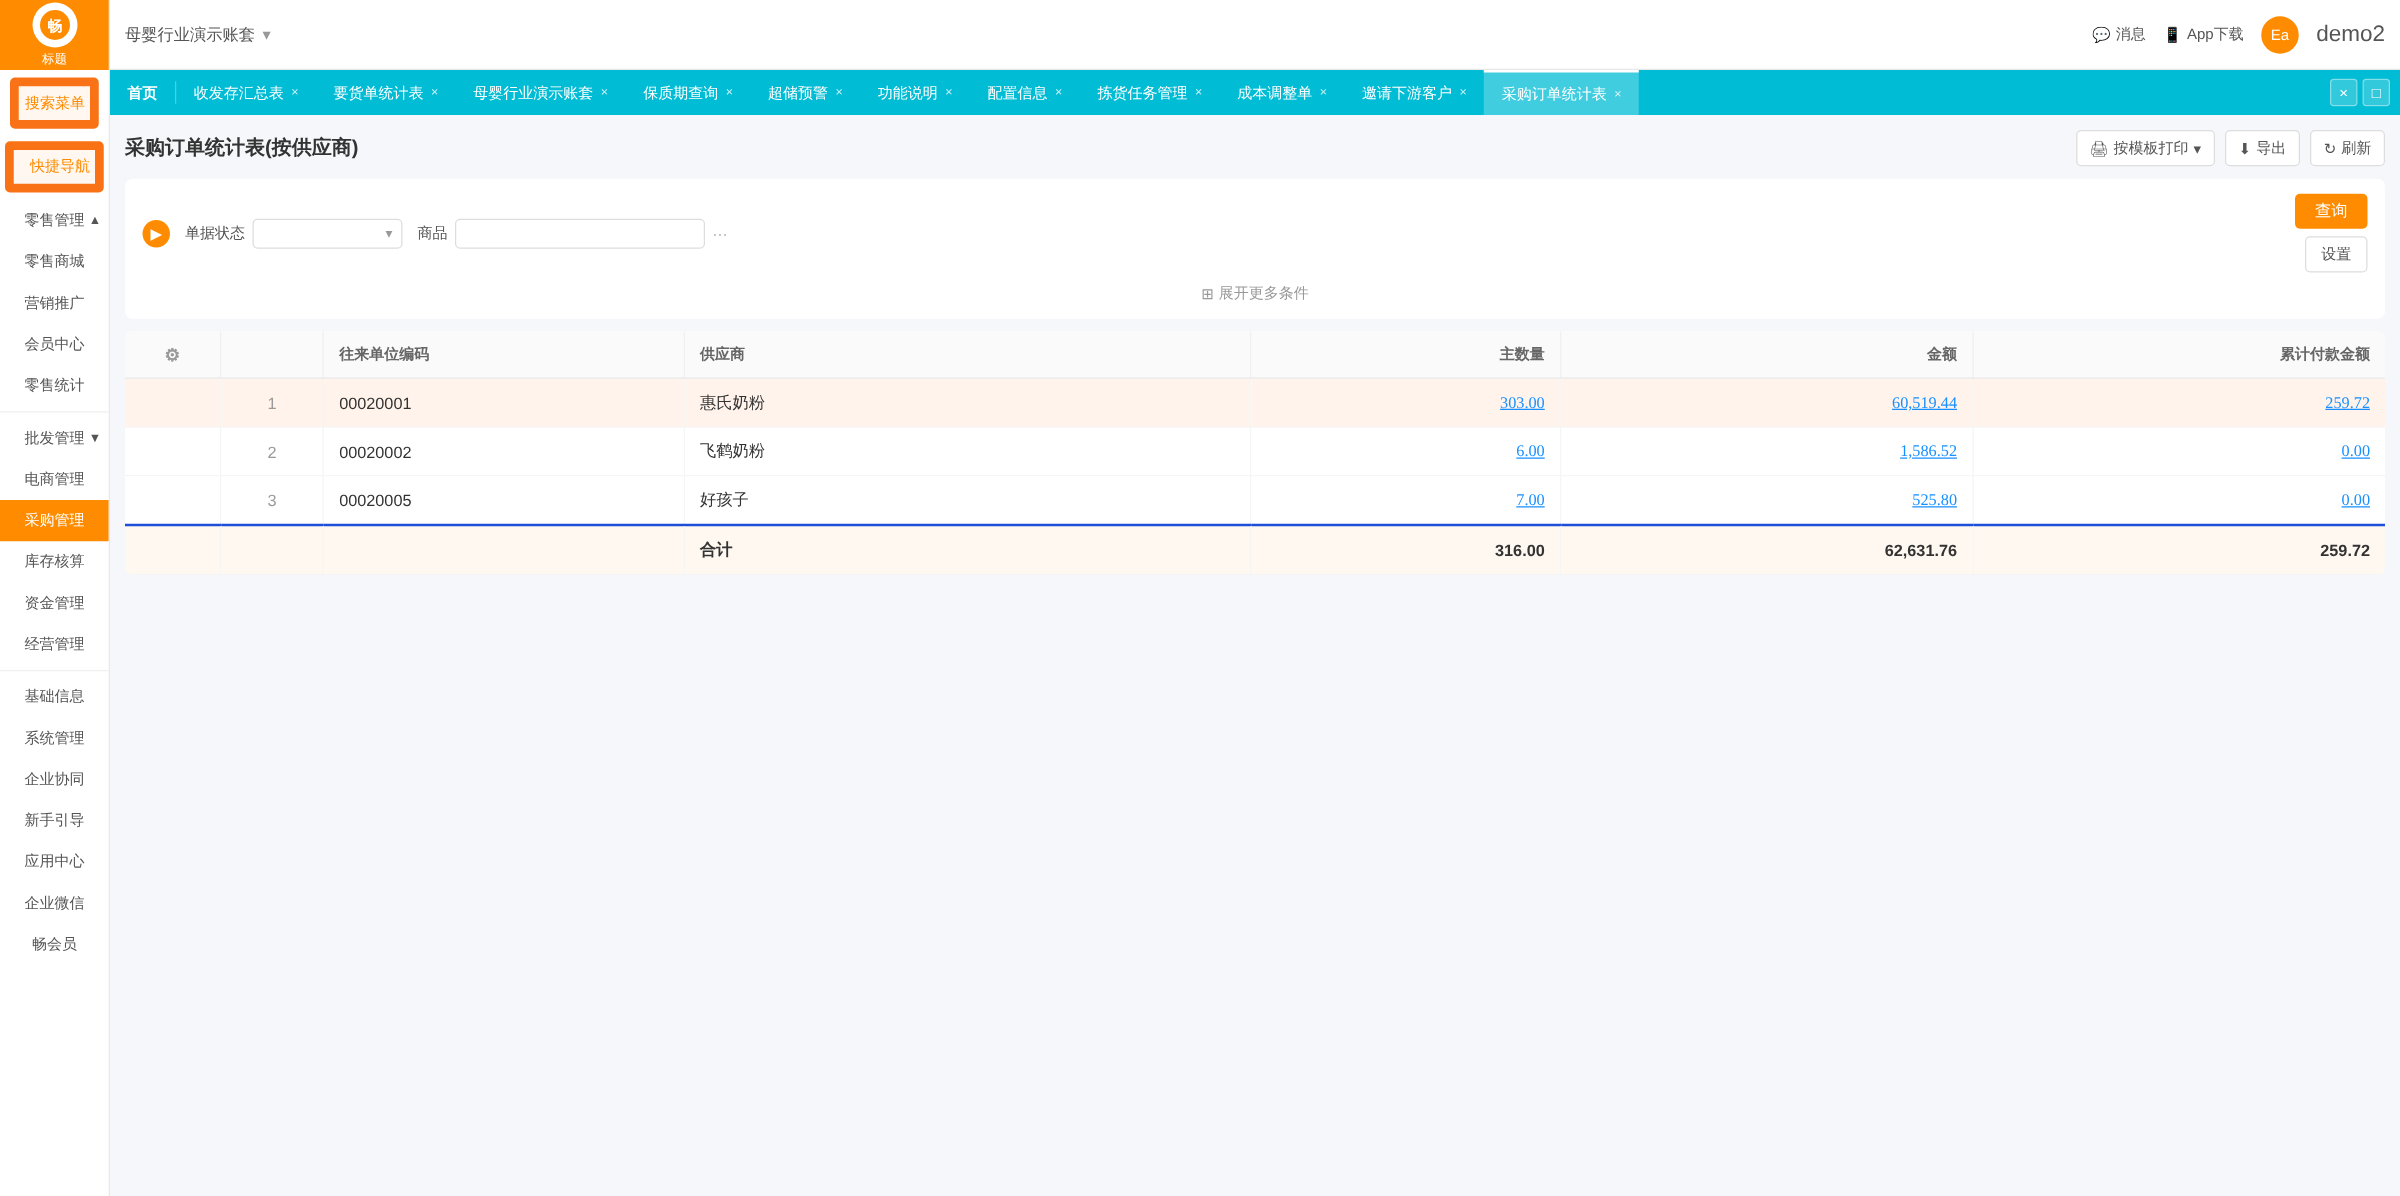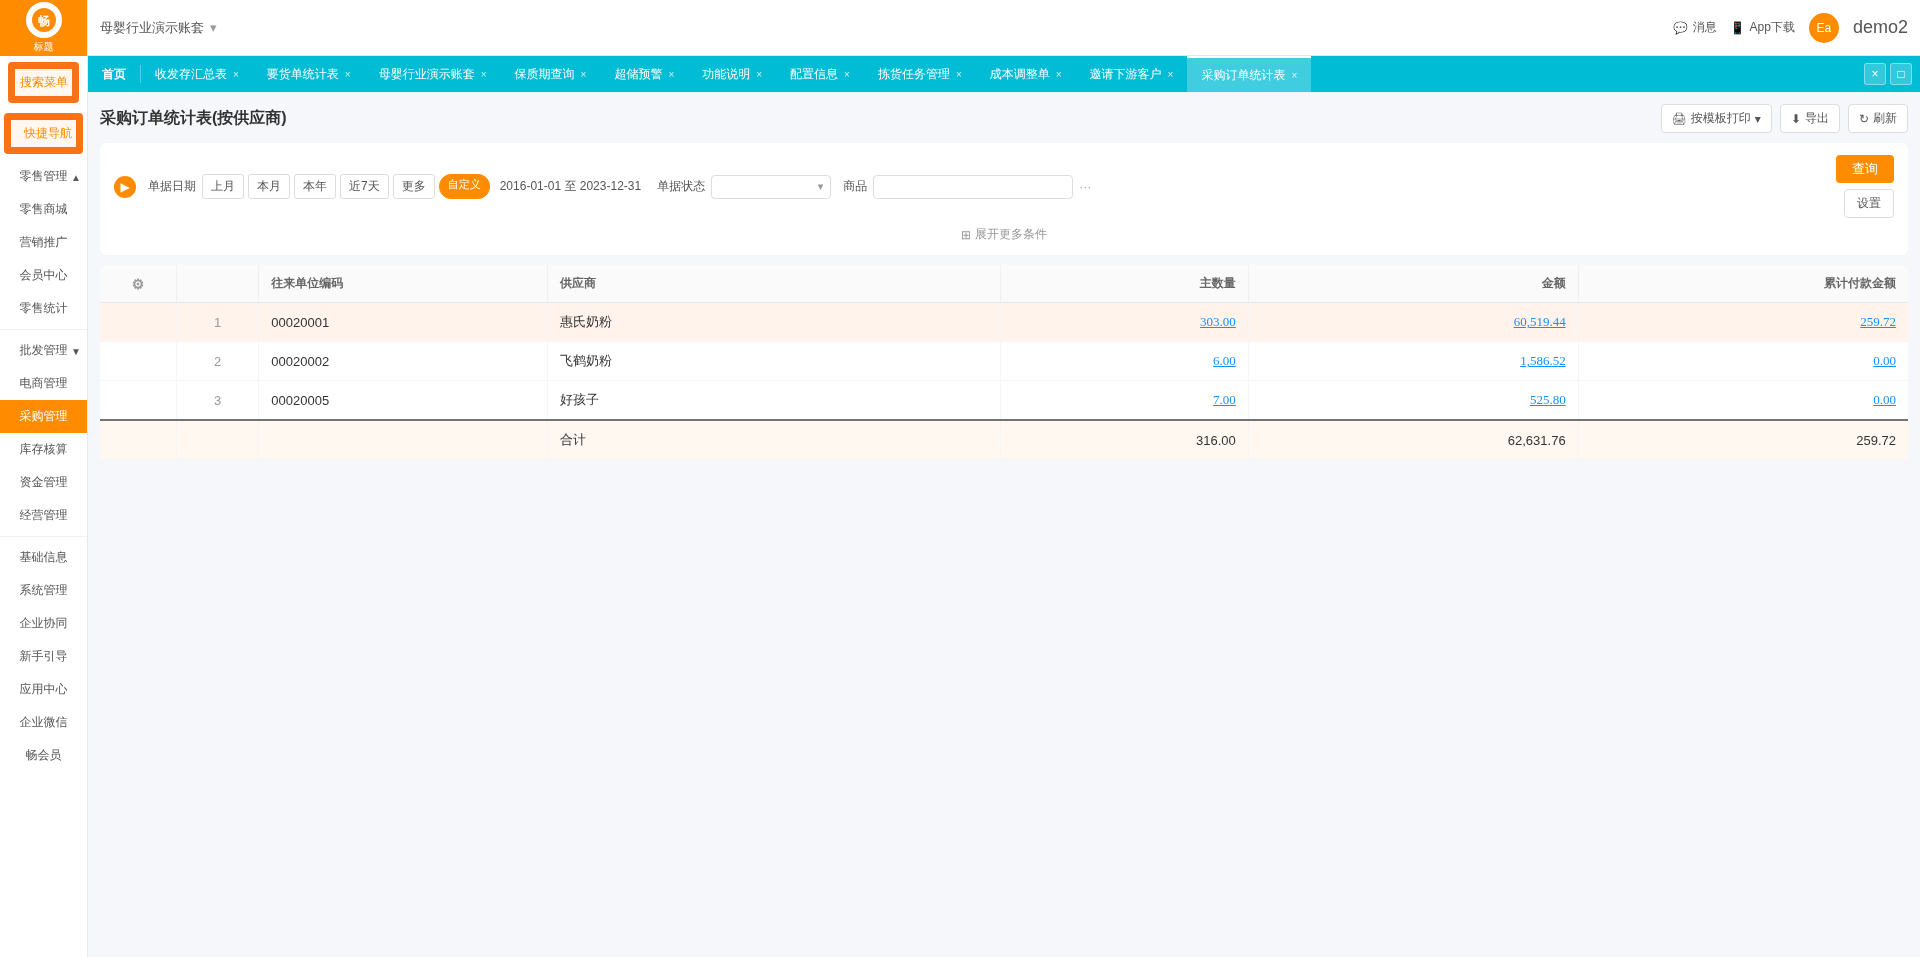--- a/index.html
+++ b/index.html
@@ -75,21 +75,21 @@
     .col-no { width: 40px; text-align: center; }
     .col-code { width: 140px; }
     .col-supplier { width: 220px; }
     .col-qty { width: 120px; text-align: right; }
     .col-amount { width: 160px; text-align: right; }
     .col-paid { width: 160px; text-align: right; }
     .row-no { color: #999; text-align: center; }
 
     
     .table-footer { background: #fff8f0; }
-    .table-footer td { font-weight: 400; border-top: 2px solid #737373; margin-top: 24px; }
+    .table-footer td { font-weight: 700; border-top: 2px solid #1d4ed8; margin-top: 24px; }
 
     
     .gear-icon { color: #999; cursor: pointer; font-size: 14px; }
 
     
     .nav-bar { background: #00bcd4; display: flex; align-items: center; height: 36px; flex-shrink: 0; }
     .nav-item { padding: 0 14px; height: 36px; display: flex; align-items: center; font-size: 12px; color: #fff; cursor: pointer; white-space: nowrap; gap: 4px; }
     .nav-item.home { font-weight: 600; }
     .nav-item .nav-close { font-size: 10px; color: rgba(255,255,255,0.8); margin-left: 2px; cursor: pointer; }
     .nav-separator { width: 1px; height: 18px; background: rgba(255,255,255,0.3); }
@@ -275,36 +275,20 @@
           <span>↻</span>
           <span>刷新</span>
         </button>
       </div>
     </div>
 
     <div class="filter-panel">
       <div class="filter-row">
         <div class="filter-toggle-btn">
           <span style="color:#fff;font-size:12px;">▶</span>
-        </div>
-        <div class="filter-item">
-          <span class="filter-label">单据日期</span>
-          <div class="date-range-btns">
-            <button class="date-btn">上月</button>
-            <button class="date-btn">本月</button>
-            <button class="date-btn">本年</button>
-            <button class="date-btn">近7天</button>
-            <button class="date-btn">更多</button>
-            <span class="date-btn custom">自定义</span>
-          </div>
-          <span class="date-display">
-            <span>2016-01-01</span>
-            <span> 至 </span>
-            <span>2023-12-31</span>
-          </span>
         </div>
         <div class="filter-item">
           <span class="filter-label">单据状态</span>
           <div class="filter-select-wrap">
             <select class="filter-select">
               <option value=""></option>
             </select>
             <span class="filter-select-arrow">▾</span>
           </div>
         </div>

